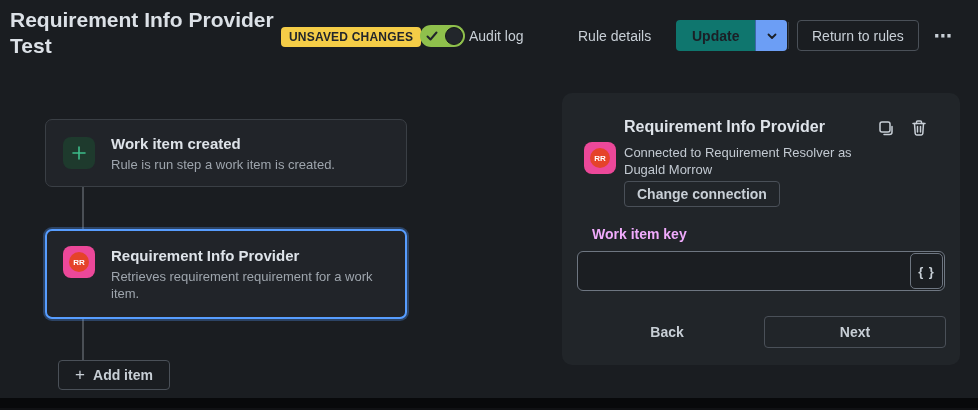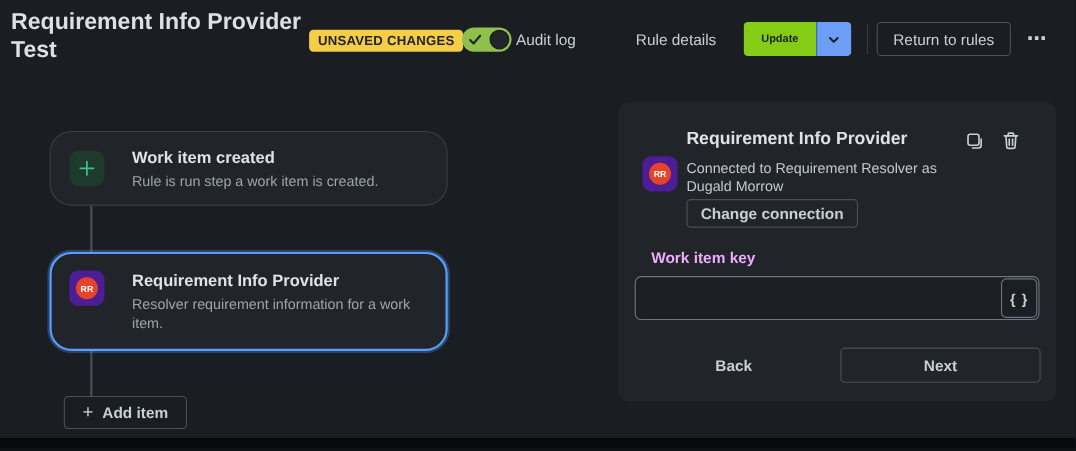--- a/index.html
+++ b/index.html
@@ -33,21 +33,21 @@
   }
   .nav-link {
     position:absolute; top:26px; height:20px; font-size:14px; font-weight:500;
     color:#C8CFD6; cursor:pointer; display:flex; align-items:center;
   }
   .split-btn {
     position:absolute; left:676px; top:20px; height:31px;
     display:flex; border-radius:4px; overflow:hidden; cursor:pointer;
   }
   .split-main {
-    background:#84cc16; color:#1B1F26; font-size:10px; font-weight:600;
+    background:#0f766e; color:#1B1F26; font-size:14px; font-weight:600;
     display:flex; align-items:center; padding:4px 16px; border:none; cursor:pointer;
     font-family:inherit;
   }
   .split-arrow {
     background:#6C9EF5; width:32px; display:flex; align-items:center; justify-content:center;
     border:none; border-left:1px solid #3E66A8; cursor:pointer;
   }
   .vdivider { position:absolute; left:788px; top:22px; width:1px; height:27px; background:#3B4046; }
   .outline-btn {
     background:transparent; border:1px solid #4A5058; border-radius:4px;
@@ -57,38 +57,37 @@
   .return-btn { position:absolute; left:797px; top:20px; height:31px; padding:14px 14px; }
   .more-btn {
     position:absolute; left:926px; top:20px; width:34px; height:31px;
     background:transparent; border:none; color:#C8CFD6; font-size:18px;
     font-weight:700; letter-spacing:1px; cursor:pointer; font-family:inherit;
   }
   
   .connector { position:absolute; left:82px; top:186px; width:2px; height:175px; background:#4A4F55; }
   .step-card {
     position:absolute; left:45px; width:362px;
-    background:#212429; border:1px solid #3A3F45; border-radius:20px;
+    background:#212429; border:1px solid #3A3F45; border-radius:7px;
     display:flex; align-items:flex-start; padding:16px 16px 16px 17px; gap:16px;
     cursor:pointer;
-    justify-content:space-between;
   }
   .step-card.first { top:119px; height:68px; align-items:center; }
   .step-card.selected {
     top:229px; height:90px;
     border:2px solid #579DFF;
     box-shadow:0 0 0 2px rgba(87,157,255,.30);
     padding:15px 15px 15px 16px;
   }
   .step-icon {
     width:32px; height:32px; border-radius:8px; flex:0 0 32px;
     display:flex; align-items:center; justify-content:center;
   }
   .step-icon.green { background:#1E3A2D; }
-  .step-icon.dark { background:#4c1d95; }
+  .step-icon.dark { background:#ec4899; }
   .rr-circle {
     width:20px; height:20px; border-radius:50%; background:#E5432A;
     display:flex; align-items:center; justify-content:center;
     color:#fff; font-size:8px; font-weight:700; letter-spacing:0;
   }
   .step-title { font-size:15px; font-weight:600; color:#DEE3E9; line-height:20px; }
   .step-desc { font-size:13px; color:#9EA5AD; line-height:17px; margin-top:2px; width:270px; }
   .add-step {
     position:absolute; left:58px; top:360px; width:112px; height:30px;
     gap:8px; font-weight:600;
@@ -191,21 +190,21 @@
       <div class="step-desc">Rule is run step a work item is created.</div>
     </div>
   </div>
 
   <div class="step-card selected">
     <div class="step-icon dark">
       <div class="rr-circle">RR</div>
     </div>
     <div>
       <div class="step-title">Requirement Info Provider</div>
-      <div class="step-desc">Resolver requirement information for a work item.</div>
+      <div class="step-desc">Retrieves requirement requirement for a work item.</div>
     </div>
   </div>
 
   <button class="outline-btn add-step">
     <span class="plus">+</span>
     <span>Add item</span>
   </button>
 
   <div class="panel">
 

